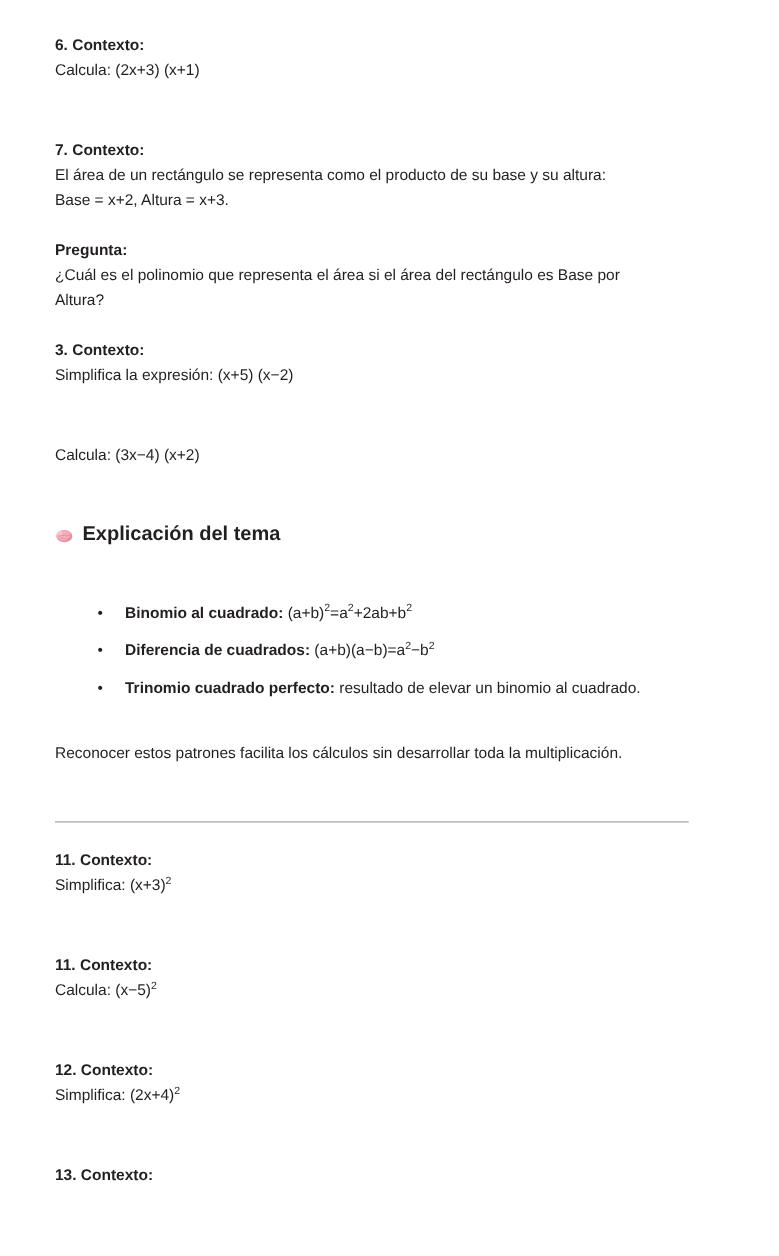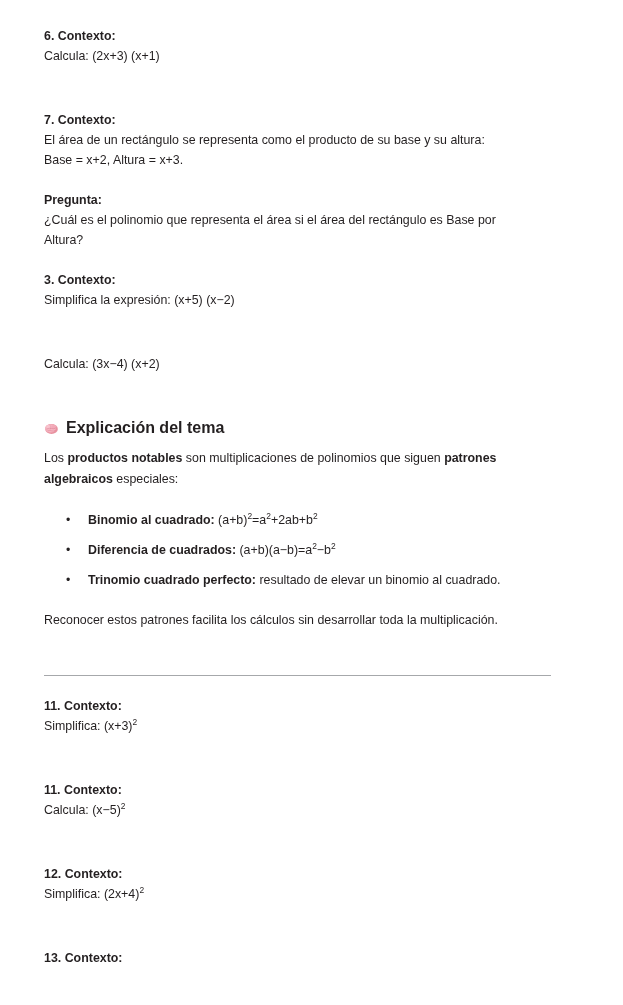--- a/index.html
+++ b/index.html
@@ -64,21 +64,21 @@
   .para {
     font-size: 12.4px;
     line-height: 21px;
     margin: 0;
     color: #231f20;
   }
   .para b { font-weight: bold; }
 
   ul.bullets {
     list-style: none;
-    margin: 0;
+    margin: 12px;
     padding: 0;
   }
   ul.bullets li {
     position: relative;
     font-size: 12.4px;
     line-height: 20px;
     padding-left: 44px;
     margin: 0 0 10px 0;
     color: #231f20;
   }
@@ -154,21 +154,20 @@
           <path d="M6 17 q5 -3 10 -1 q5 2 9 -1" stroke="#d97f90" stroke-width="1.1" fill="none" stroke-linecap="round"></path>
           <path d="M8 21 q4 -2 8 0 q4 2 8 -1" stroke="#d97f90" stroke-width="1" fill="none" stroke-linecap="round"></path>
           <path d="M13 9 q2 4 1 8" stroke="#dd8898" stroke-width="0.9" fill="none" stroke-linecap="round"></path>
         </svg>
       </span>
       <span>Explicación del tema</span>
     </div>
 
     <div class="gap-sm"></div>
 
-    <p class="para"><span>Los </span><b>productos notables</b><span> son multiplicaciones de polinomios que siguen </span><b>patrones algebraicos</b><span> especiales:</span></p>
 
     <div class="gap-md"></div>
 
     <ul class="bullets">
       <li><b>Binomio al cuadrado:</b><span> (a+b)</span><sup>2</sup><span>=a</span><sup>2</sup><span>+2ab+b</span><sup>2</sup></li>
       <li><b>Diferencia de cuadrados:</b><span> (a+b)(a−b)=a</span><sup>2</sup><span>−b</span><sup>2</sup></li>
       <li><b>Trinomio cuadrado perfecto:</b><span> resultado de elevar un binomio al cuadrado.</span></li>
     </ul>
 
     <div class="gap-md"></div>

